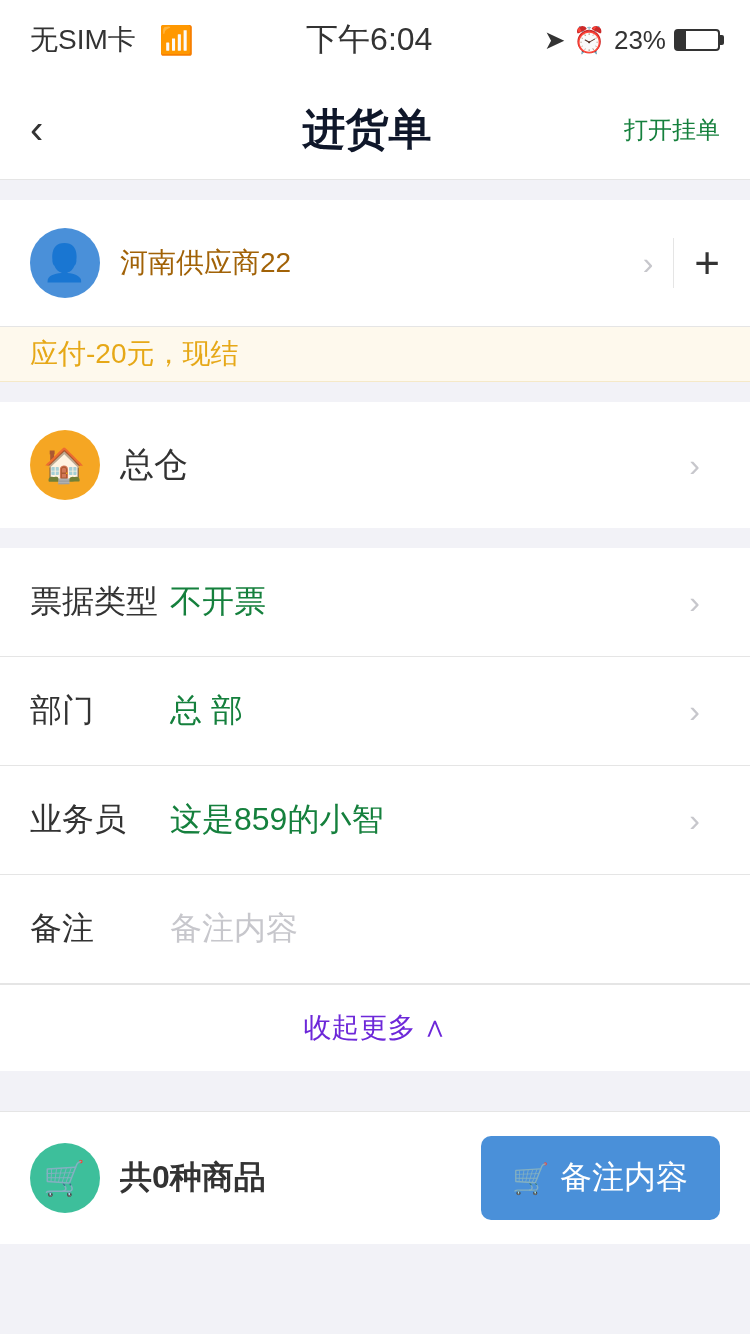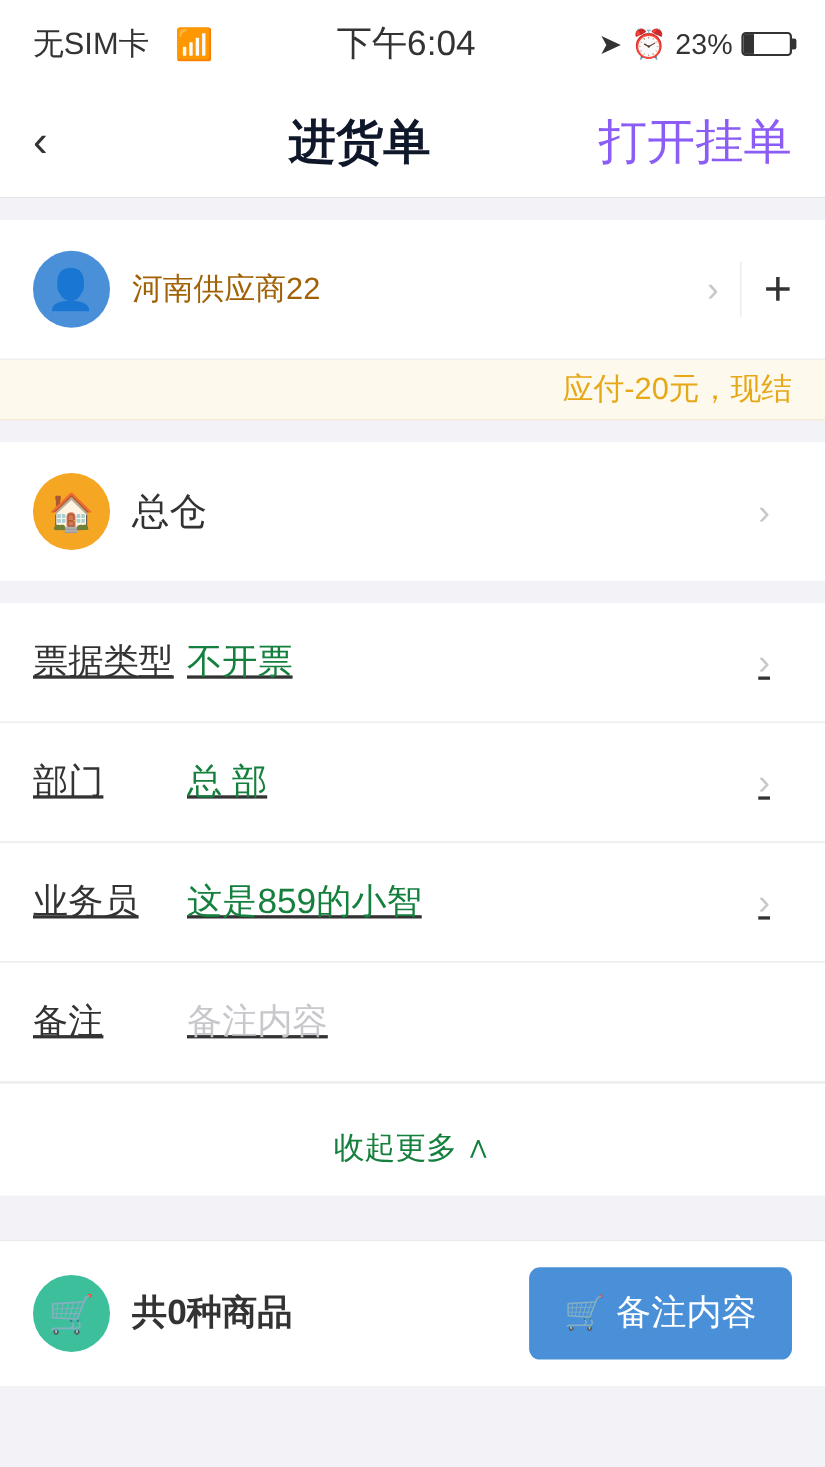--- a/index.html
+++ b/index.html
@@ -65,22 +65,22 @@
       color: #333;
       cursor: pointer;
       width: 80px;
     }
     .nav-title {
       font-size: 43px;
       font-weight: 600;
       color: #0f172a;
     }
     .nav-action {
-      font-size: 44px;
-      color: #8b5cf6;
+      font-size: 24px;
+      color: #15803d;
       cursor: pointer;
     }
 
     
     .section-gap {
       height: 20px;
       background: #f2f2f7;
     }
 
     
@@ -130,21 +130,20 @@
       border-left: 1px solid #e5e5e5;
     }
 
     
     .notice-bar {
       background: #fef9ed;
       padding: 8px 30px;
       font-size: 28px;
       color: #e6a817;
       border-bottom: 1px solid #f5e9c8;
-      text-align: right;
     }
 
     
     .warehouse-row {
       display: flex;
       align-items: center;
       padding: 28px 30px;
       background: #fff;
     }
     .warehouse-icon-wrap {
@@ -164,21 +163,20 @@
     
     .form-section {
       background: #fff;
     }
     .form-row {
       display: flex;
       align-items: center;
       padding: 32px 30px;
       border-bottom: 1px solid #e5e5e5;
       min-height: 100px;
-      text-decoration: underline;
     }
     .form-row:last-child {
       border-bottom: none;
     }
     .form-label {
       width: 140px;
       font-size: 32px;
       color: #333;
       flex-shrink: 0;
     }
@@ -197,22 +195,21 @@
     .collapse-row {
       background: #fff;
       display: flex;
       align-items: center;
       justify-content: center;
       padding: 24px 30px;
       border-top: 1px solid #e5e5e5;
     }
     .collapse-text {
       font-size: 28px;
-      color: #15803d;
-      margin-top: 16px;
+      color: #6d28d9;
     }
 
     
     .bottom-bar {
       background: #fff;
       display: flex;
       align-items: center;
       padding: 24px 30px;
       border-top: 1px solid #e5e5e5;
       margin-top: 20px;

